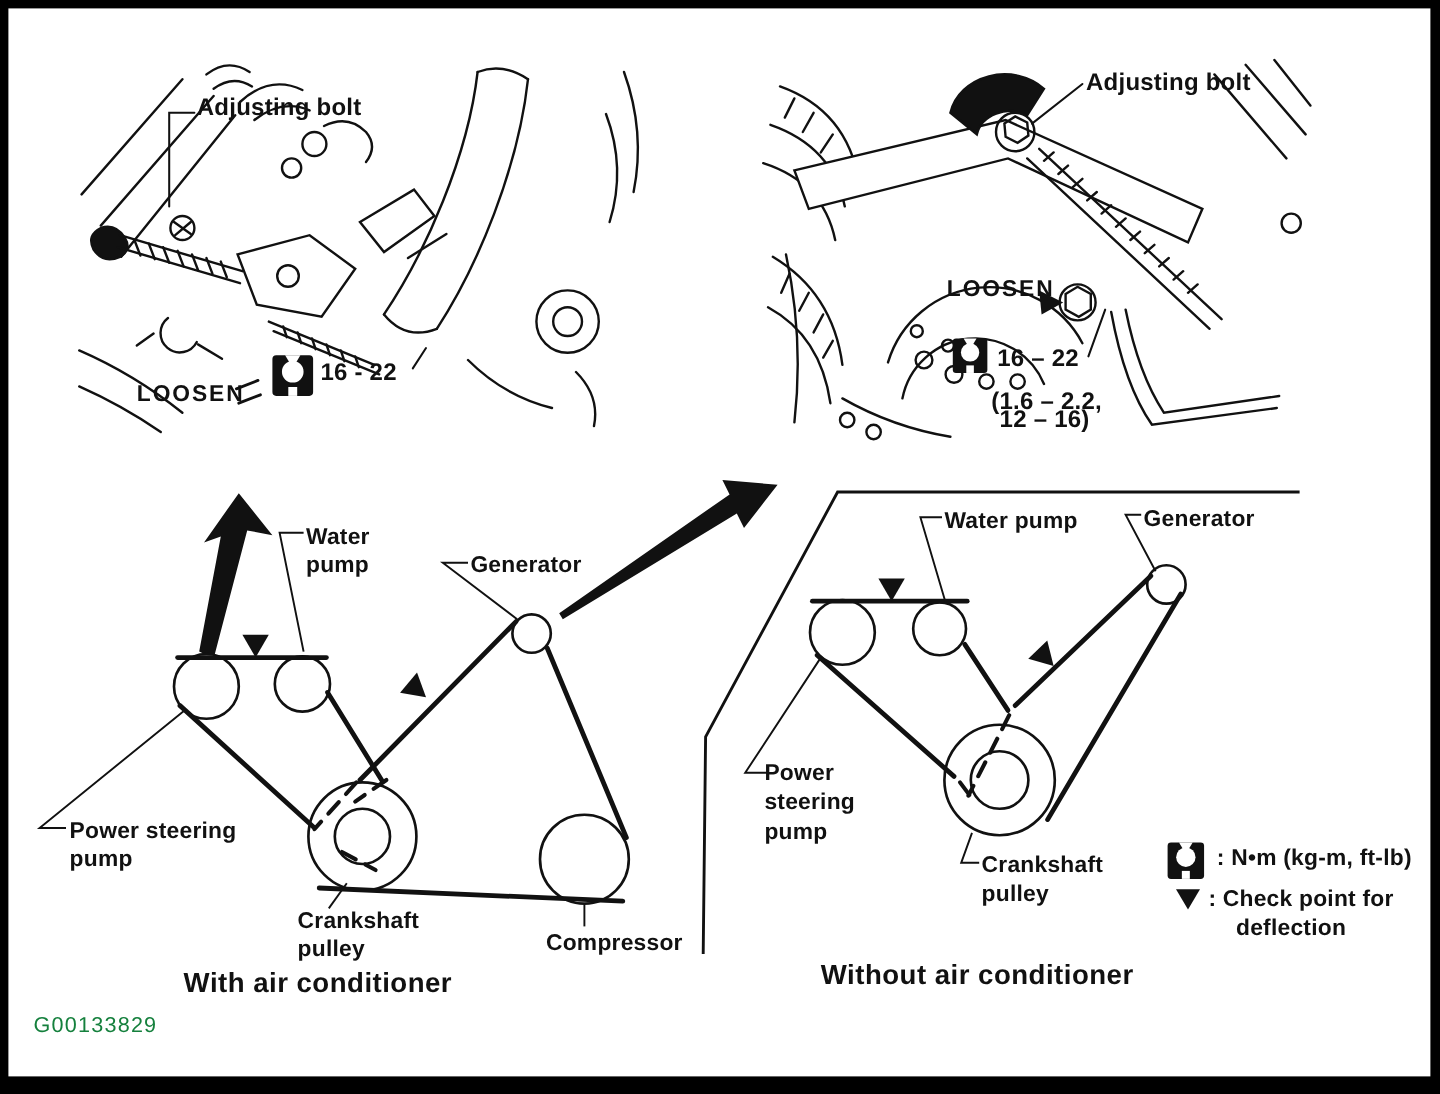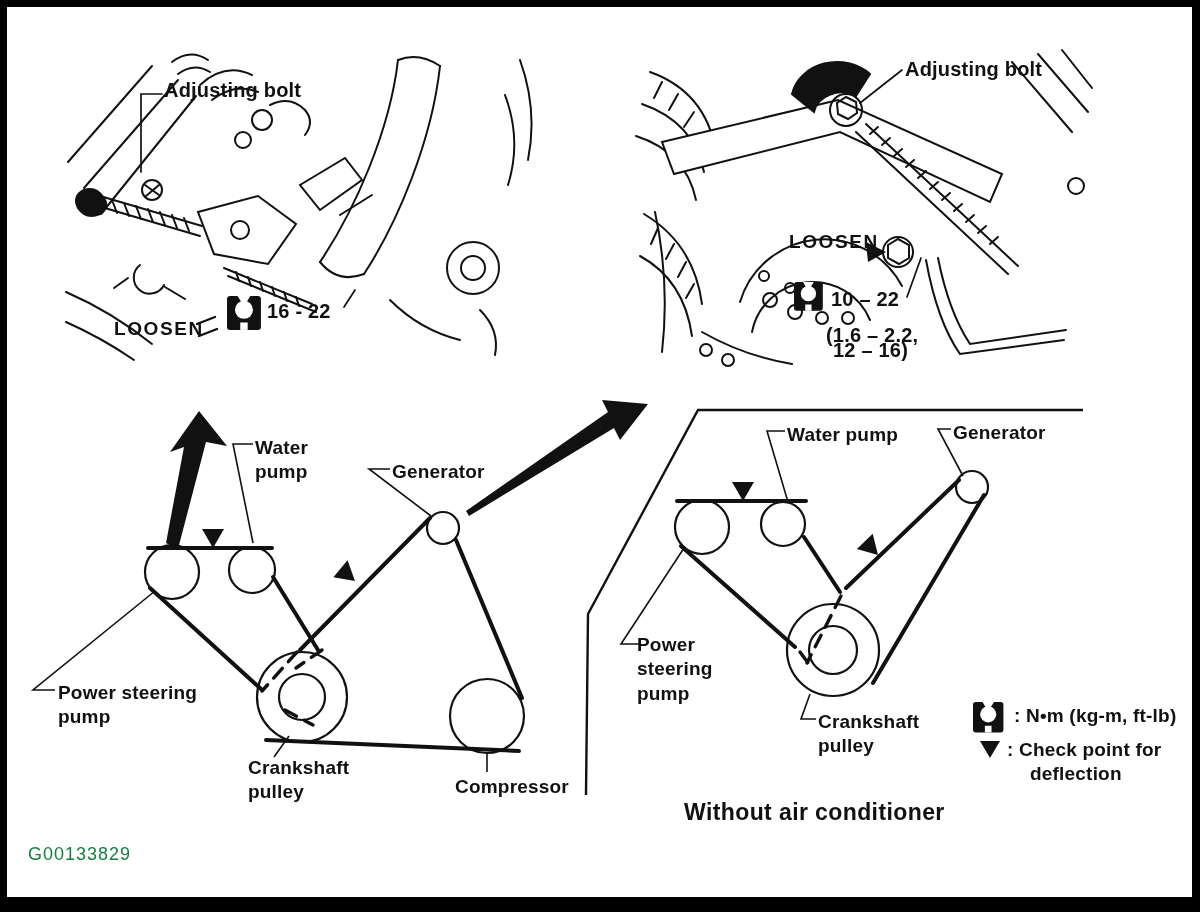--- a/index.html
+++ b/index.html
@@ -188,32 +188,33 @@
     </g>
     <polygon fill="#111" points="-10,-17 10,-17 0,0" transform="translate(990,758)"></polygon>
   </svg>
 
   <div class="label big" style="left:164px;top:78px">Adjusting bolt</div>
   <div class="label loosen" style="left:114px;top:317px">LOOSEN</div>
   <div class="label big" style="left:267px;top:299px">16 - 22</div>
 
   <div class="label big" style="left:905px;top:57px">Adjusting bolt</div>
   <div class="label loosen" style="left:789px;top:230px">LOOSEN</div>
-  <div class="label big" style="left:831px;top:287px">10 – 22</div>
+  <div class="label big" style="left:831px;top:287px">16 – 22</div>
   <div class="label big" style="left:826px;top:323px">(1.6 – 2.2,</div>
   <div class="label big" style="left:833px;top:338px">12 – 16)</div>
 
   <div class="label" style="left:255px;top:436px">Water
 pump</div>
   <div class="label" style="left:392px;top:460px">Generator</div>
   <div class="label" style="left:58px;top:681px">Power steering
 pump</div>
   <div class="label" style="left:248px;top:756px">Crankshaft
 pulley</div>
   <div class="label" style="left:455px;top:775px">Compressor</div>
+  <div class="label caption" style="left:153px;top:805px">With air conditioner</div>
 
   <div class="label" style="left:787px;top:423px">Water pump</div>
   <div class="label" style="left:953px;top:421px">Generator</div>
   <div class="label" style="left:637px;top:633px">Power
 steering
 pump</div>
   <div class="label" style="left:818px;top:710px">Crankshaft
 pulley</div>
   <div class="label caption" style="left:684px;top:798px">Without air conditioner</div>
 

